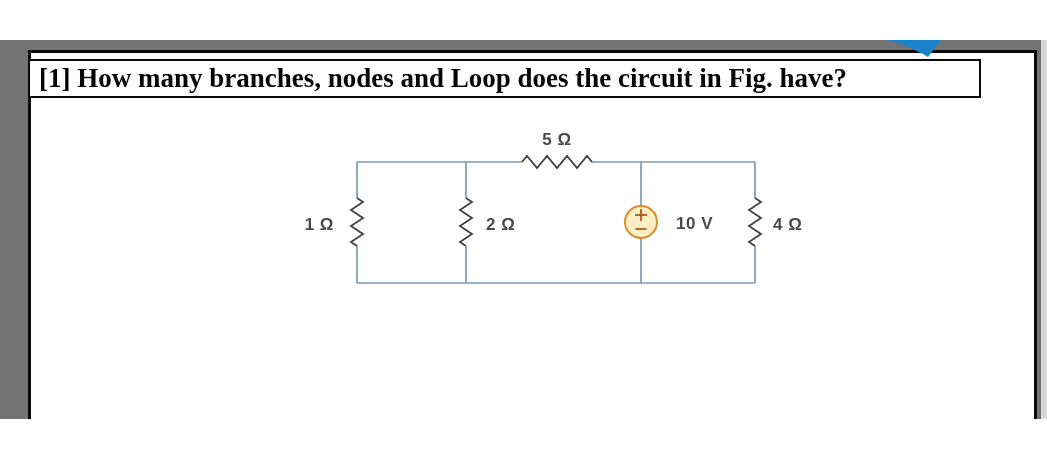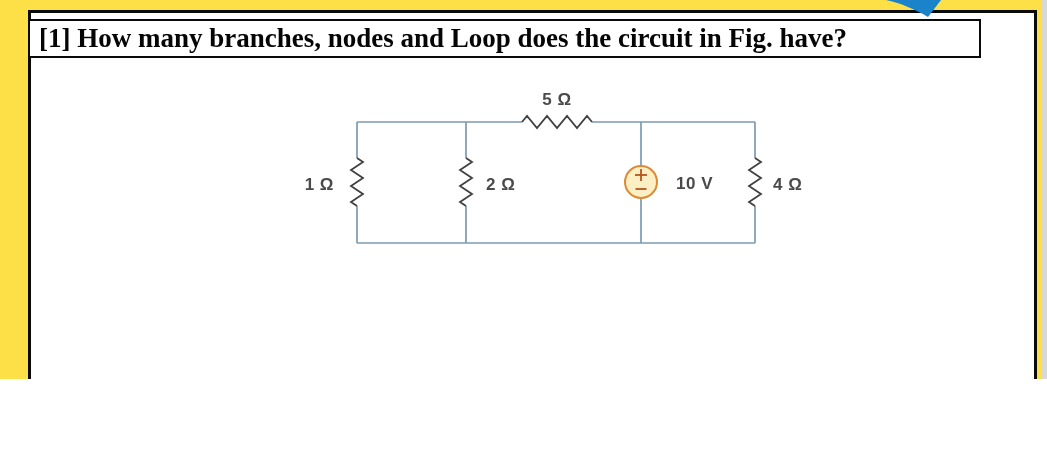--- a/index.html
+++ b/index.html
@@ -1,21 +1,22 @@
 <!DOCTYPE html>
 <html><head>
 <meta charset="utf-8">
 <style>
   html,body{margin:0;padding:0;background:#ffffff;}
   .page{
     position:relative;
     width:1047px;height:379px;
-    background:#fde047;
+    background:#737373;
     overflow:hidden;
     font-family:"Liberation Sans",sans-serif;
+    margin-top:40px;
   }
   .outer-box{
     position:absolute;left:28px;top:10px;
     width:1009px;height:438px;
     border:3px solid #0a0a0a;
     box-sizing:border-box;
     background:#ffffff;
     z-index:0;
   }
   .right-strip{

